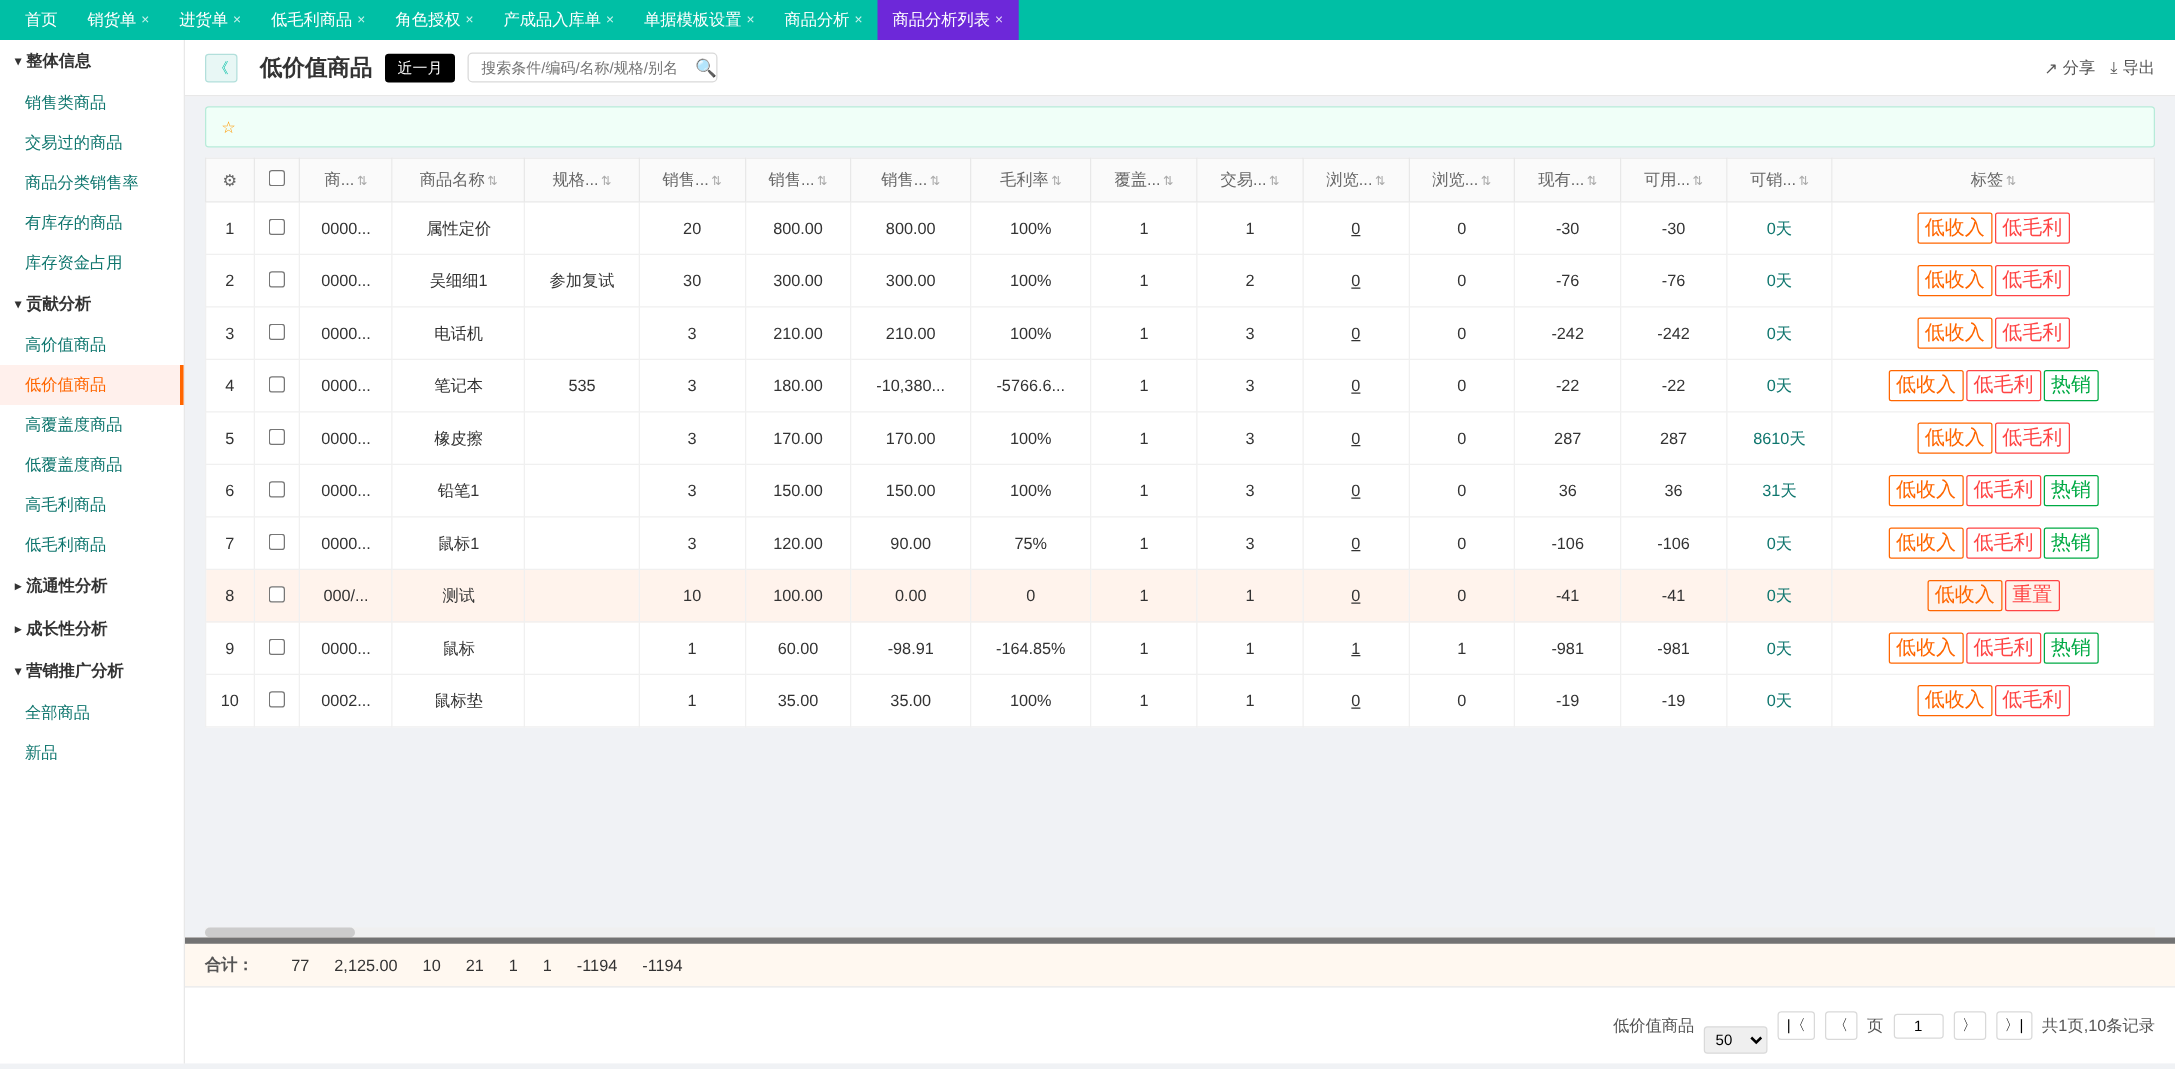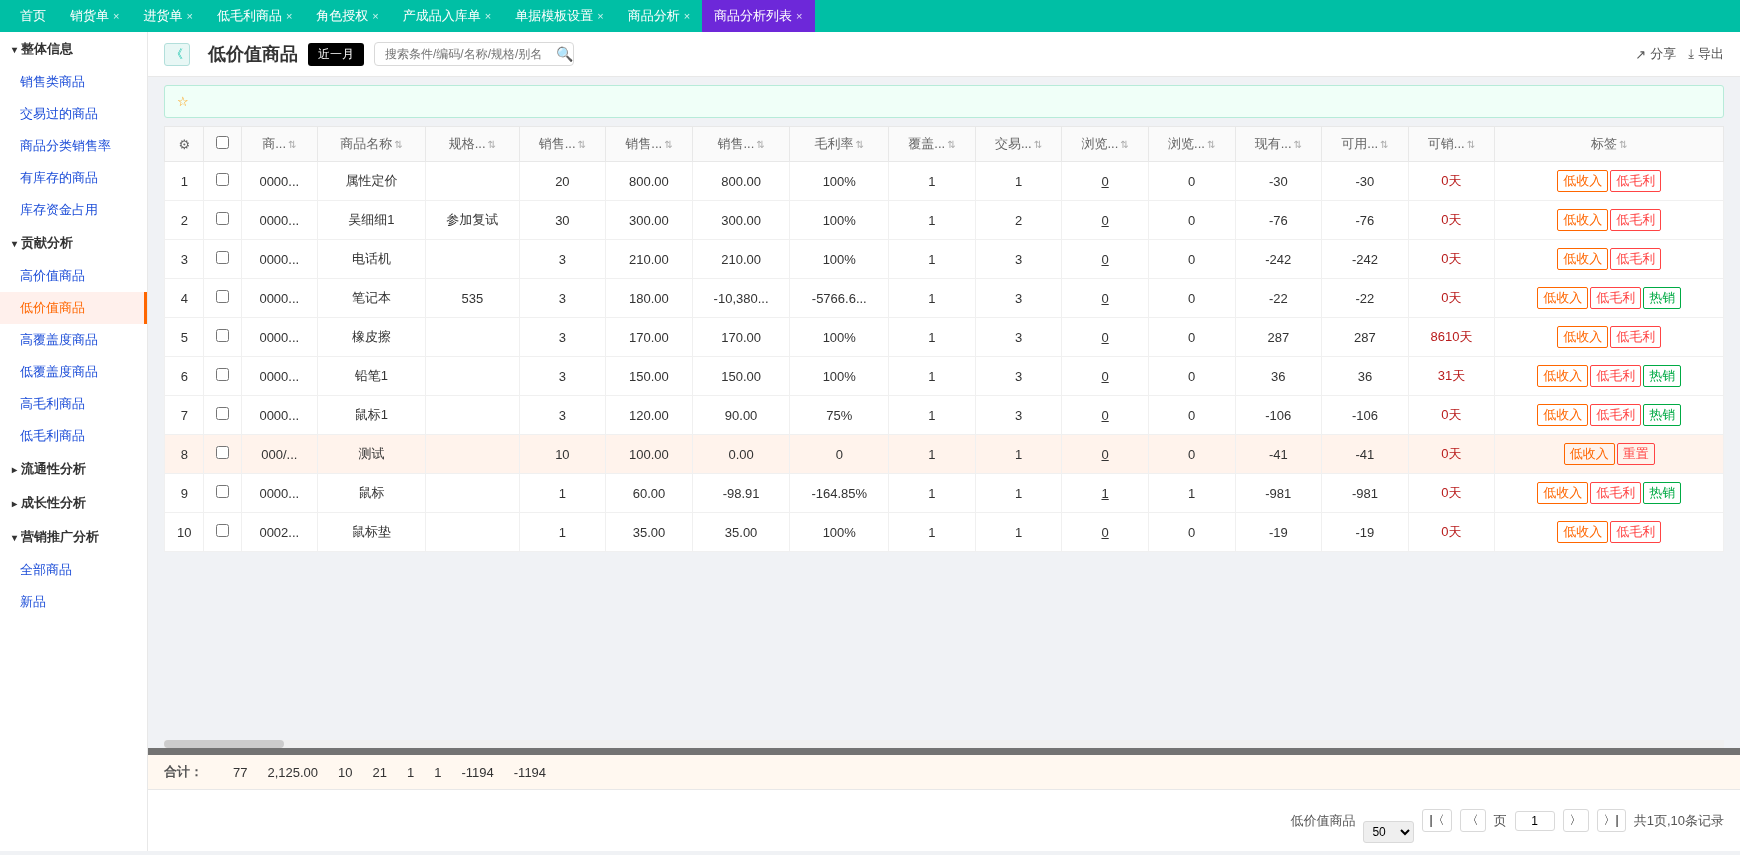--- a/index.html
+++ b/index.html
@@ -50,21 +50,21 @@
       align-items: center;
       padding: 8px 12px;
       font-size: 13px;
       color: #333;
       cursor: pointer;
       font-weight: bold;
     }
     .sidebar-group-header .arrow { margin-right: 4px; font-size: 10px; }
     .sidebar-item {
       padding: 7px 12px 7px 20px;
-      color: #1d4ed8;
+      color: #0f766e;
       cursor: pointer;
       font-size: 13px;
     }
     .sidebar-item.active { background: #fff0ec; color: #ff6600; border-right: 3px solid #ff6600; }
 
     
     .content-area {
       flex: 1;
       display: flex;
       flex-direction: column;
@@ -179,36 +179,36 @@
       border: 1px solid #f0f0f0;
       padding: 7px 6px;
       text-align: center;
       color: #333;
       white-space: nowrap;
     }
     .tag {
       display: inline-block;
       border-radius: 2px;
       padding: 1px 5px;
-      font-size: 13px;
+      font-size: 16px;
       margin: 1px;
     }
     .tag-orange { color: #ff6600; border: 1px solid #ff6600; }
     .tag-red { color: #ff4444; border: 1px solid #ff4444; }
     .tag-green { color: #00aa44; border: 1px solid #00aa44; }
-    .orange-text { color: #b91c1c; }
+    .orange-text { color: #0f766e; }
     .link-text { color: #333; text-decoration: underline; cursor: pointer; }
 
     
     .table-footer {
       background: #fff8f0;
       padding: 8px 16px;
       display: flex;
       align-items: center;
-      border-top: 7px solid #737373;
+      border-top: 5px solid #737373;
       font-size: 12px;
       color: #333;
       gap: 20px;
     }
     .footer-total-label { color: #555; font-weight: bold; padding-right: 10px; }
 
     .pagination-bar {
       background: #fff;
       border-top: 1px solid #e8e8e8;
       padding: 8px 16px;

